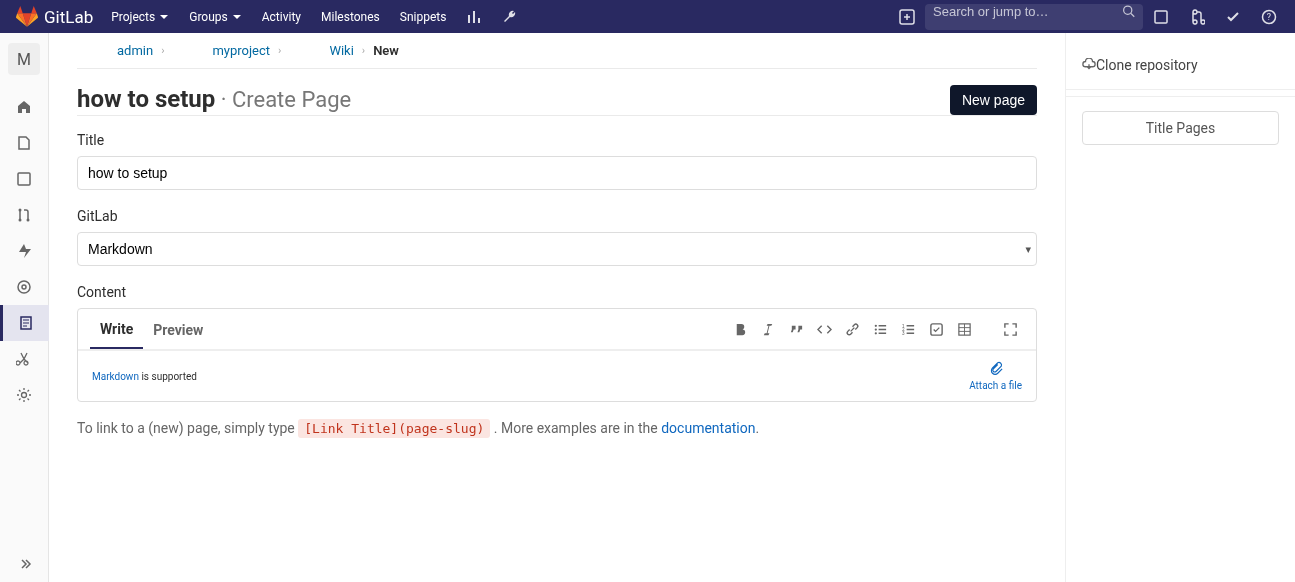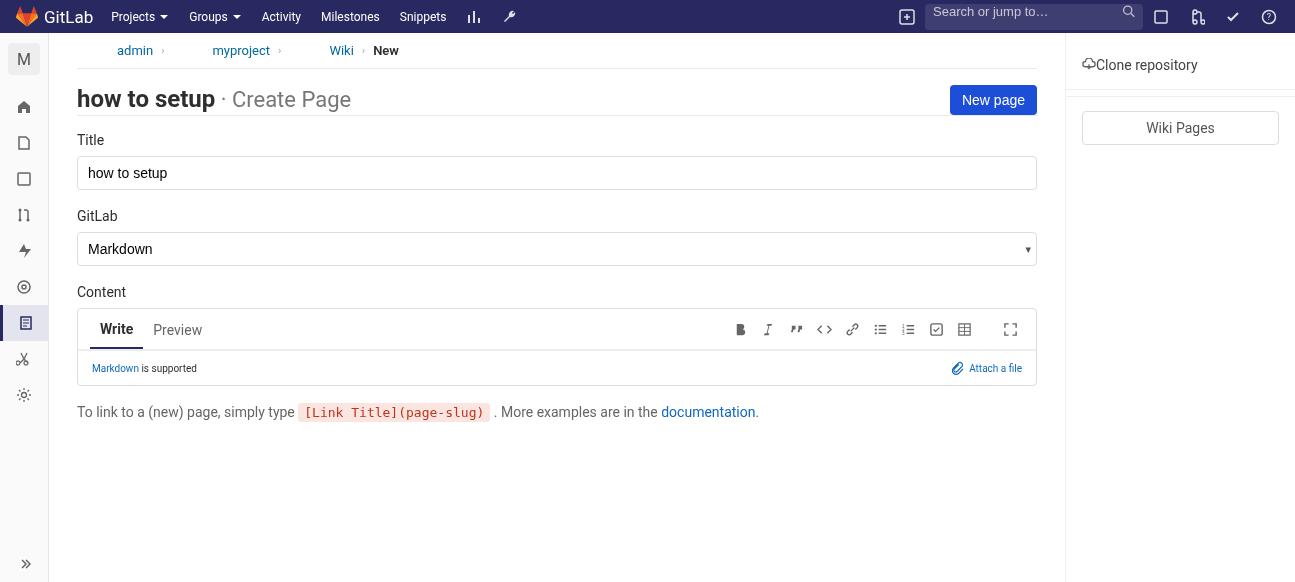--- a/index.html
+++ b/index.html
@@ -39,42 +39,42 @@
 .breadcrumb a { color: #0369a1; text-decoration: none; cursor: pointer; margin-left: 40px; }
 .bc-sep { color: #aaa; font-size: 11px; }
 .bc-current { color: #2e2e2e; font-weight: 600; }
 
 .hr { border: none; border-top: 1px solid #eaeaea; margin: 10px 0 16px; }
 
 
 .heading-row { display: flex; justify-content: space-between; }
 .heading h1 { font-size: 24px; font-weight: 700; display: inline; }
 .heading .sub { font-size: 22px; color: #777; font-weight: 400; }
-.btn-green { background: #1d4ed8; color: #fff; border: none; padding: 7px 12px; font-size: 14px; border-radius: 4px; cursor: pointer; }
+.btn-green { background: #0f172a; color: #fff; border: none; padding: 7px 12px; font-size: 14px; border-radius: 4px; cursor: pointer; }
 
 
 .form-label { font-size: 14px; color: #2e2e2e; margin-bottom: 8px; display: block; }
 .form-input, .form-select { width: 100%; padding: 8px 10px; border: 1px solid #ddd; border-radius: 4px; font-size: 14px; background: #fff; }
 .form-group { margin-bottom: 18px; }
 .form-select { appearance: none; -webkit-appearance: none; }
 .select-wrap { position: relative; }
 .select-arrow { position: absolute; right: 6px; top: 50%; transform: translateY(-50%); pointer-events: none; font-size: 11px; color: #555; }
 
 
 .editor-box { border: 1px solid #ddd; border-radius: 4px; }
 .editor-tabs { display: flex; align-items: center; border-bottom: 1px solid #eee; padding: 0 12px; }
-.etab { padding: 12px 10px 10px; font-size: 14px; color: #666; cursor: pointer; }
+.etab { padding: 12px 10px 10px; font-size: 14px; color: #666; cursor: pointer; font-weight: bold; }
 .etab.active { color: #2e2e2e; font-weight: 700; border-bottom: 2px solid #292961; }
 .etab-spacer { flex: 1; }
 .toolbar-btn { width: 28px; height: 40px; display: flex; align-items: center; justify-content: center; cursor: pointer; color: #666; }
 .toolbar-btn svg { width: 15px; height: 15px; fill: #666; }
 .editor-textarea { border: none; width: 100%; min-height: 130px; padding: 14px; font-family: Menlo, Monaco, Consolas, monospace; font-size: 13px; line-height: 1.5; resize: none; outline: none; }
 .editor-foot { display: flex; align-items: center; justify-content: space-between; padding: 10px 14px; border-top: 1px solid #eee; font-size: 10px; }
 .editor-foot a { color: #1068bf; text-decoration: none; cursor: pointer; }
-.attach { display: flex; align-items: center; gap: 5px; color: #1068bf; cursor: pointer; }
+.attach { display: flex; align-items: center; gap: 5px; color: #1068bf; cursor: pointer; flex-direction: column; }
 .attach svg { width: 14px; height: 14px; fill: #1068bf; }
 
 .help-text { font-size: 14px; color: #666; margin-top: 14px; }
 .help-text code { background: #fbe5e1; color: #c0341d; padding: 2px 6px; border-radius: 3px; font-family: Menlo, monospace; font-size: 13px; }
 .help-text a { color: #1068bf; text-decoration: none; }
 
 
 .right-item { padding: 10px 16px; display: flex; align-items: center; gap: 0; font-size: 14px; color: #444; cursor: pointer; }
 .right-item svg { width: 14px; height: 14px; fill: #666; }
 .right-hr { border: none; border-top: 1px solid #eee; margin: 6px 0; }
@@ -353,16 +353,16 @@
 
     <div class="right-col">
       <div class="right-item">
         <svg viewBox="0 0 16 16">
             <path d="M4 10a3 3 0 010-6 4 4 0 018 0 3 3 0 010 6H4zm4-3v5m-2-2l2 2 2-2" fill="none" stroke="#666" stroke-width="1.5"></path>
           </svg>
         <span>Clone repository</span>
       </div>
       <hr class="right-hr">
       <hr class="right-hr">
-      <div class="more-pages">Wiki Pages</div>
+      <div class="more-pages">Title Pages</div>
     </div>
   </div>
 </div>
 
 </body></html>

